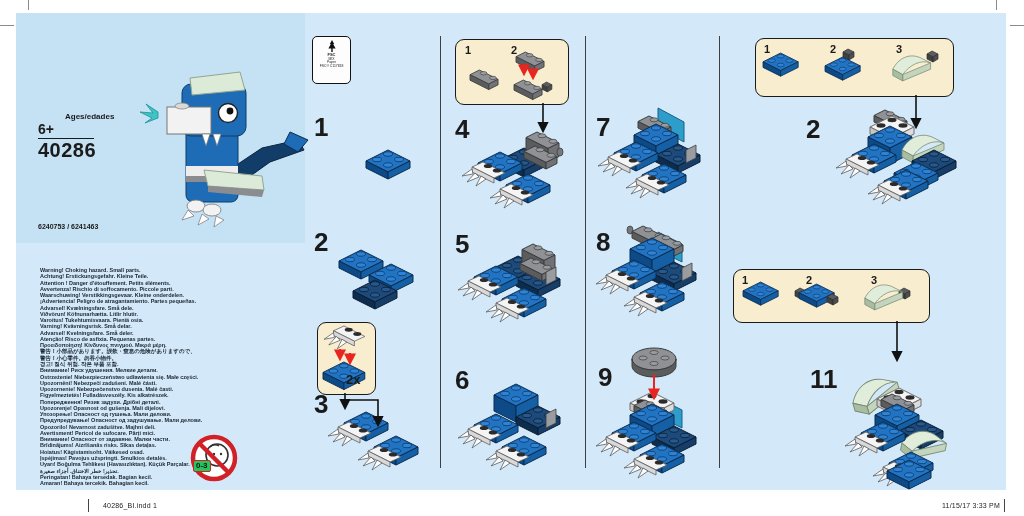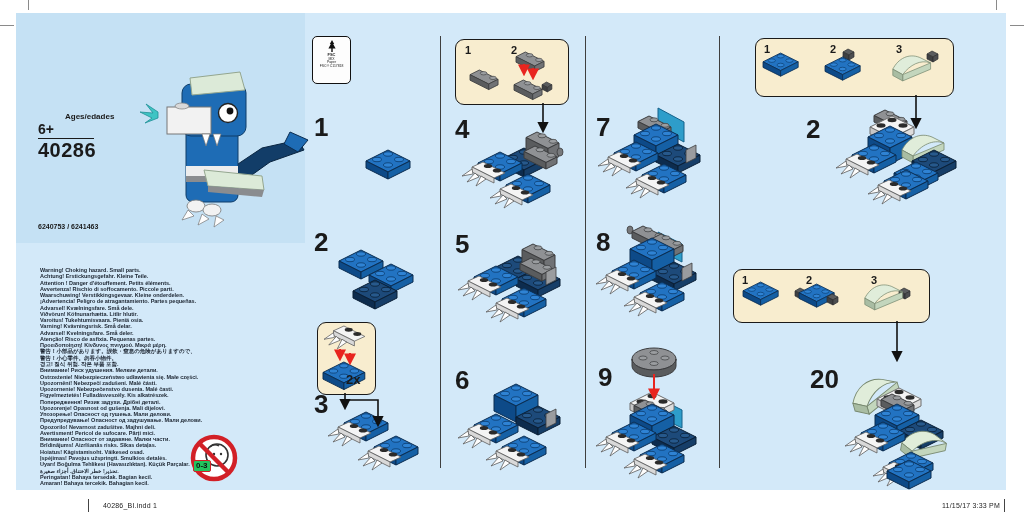--- a/index.html
+++ b/index.html
@@ -239,21 +239,21 @@
   <div class="stepnum" style="left:314px;top:114px;">1</div>
   <div class="stepnum" style="left:314px;top:229px;">2</div>
   <div class="stepnum" style="left:314px;top:391px;">3</div>
   <div class="stepnum" style="left:455px;top:116px;">4</div>
   <div class="stepnum" style="left:455px;top:231px;">5</div>
   <div class="stepnum" style="left:455px;top:367px;">6</div>
   <div class="stepnum" style="left:596px;top:114px;">7</div>
   <div class="stepnum" style="left:596px;top:229px;">8</div>
   <div class="stepnum" style="left:598px;top:364px;">9</div>
   <div class="stepnum" style="left:806px;top:116px;">2</div>
-  <div class="stepnum" style="left:810px;top:366px;">20</div>
+  <div class="stepnum" style="left:810px;top:366px;">11</div>
 
   <div class="callout" style="left:317px;top:322px;width:57px;height:71px;"></div>
   <svg style="left:320px;top:325px;" width="54" height="66">
     <use href="#claw" transform="translate(4,1) scale(.95)"></use>
     <use href="#p2b" transform="translate(3,37) scale(.95)"></use>
   </svg>
   <div class="countlabel" style="left:346px;top:372px;">2x</div>
 
   <div class="callout" style="left:455px;top:39px;width:112px;height:64px;"></div>
   <div class="sublabel" style="left:465px;top:44px;">1</div>

